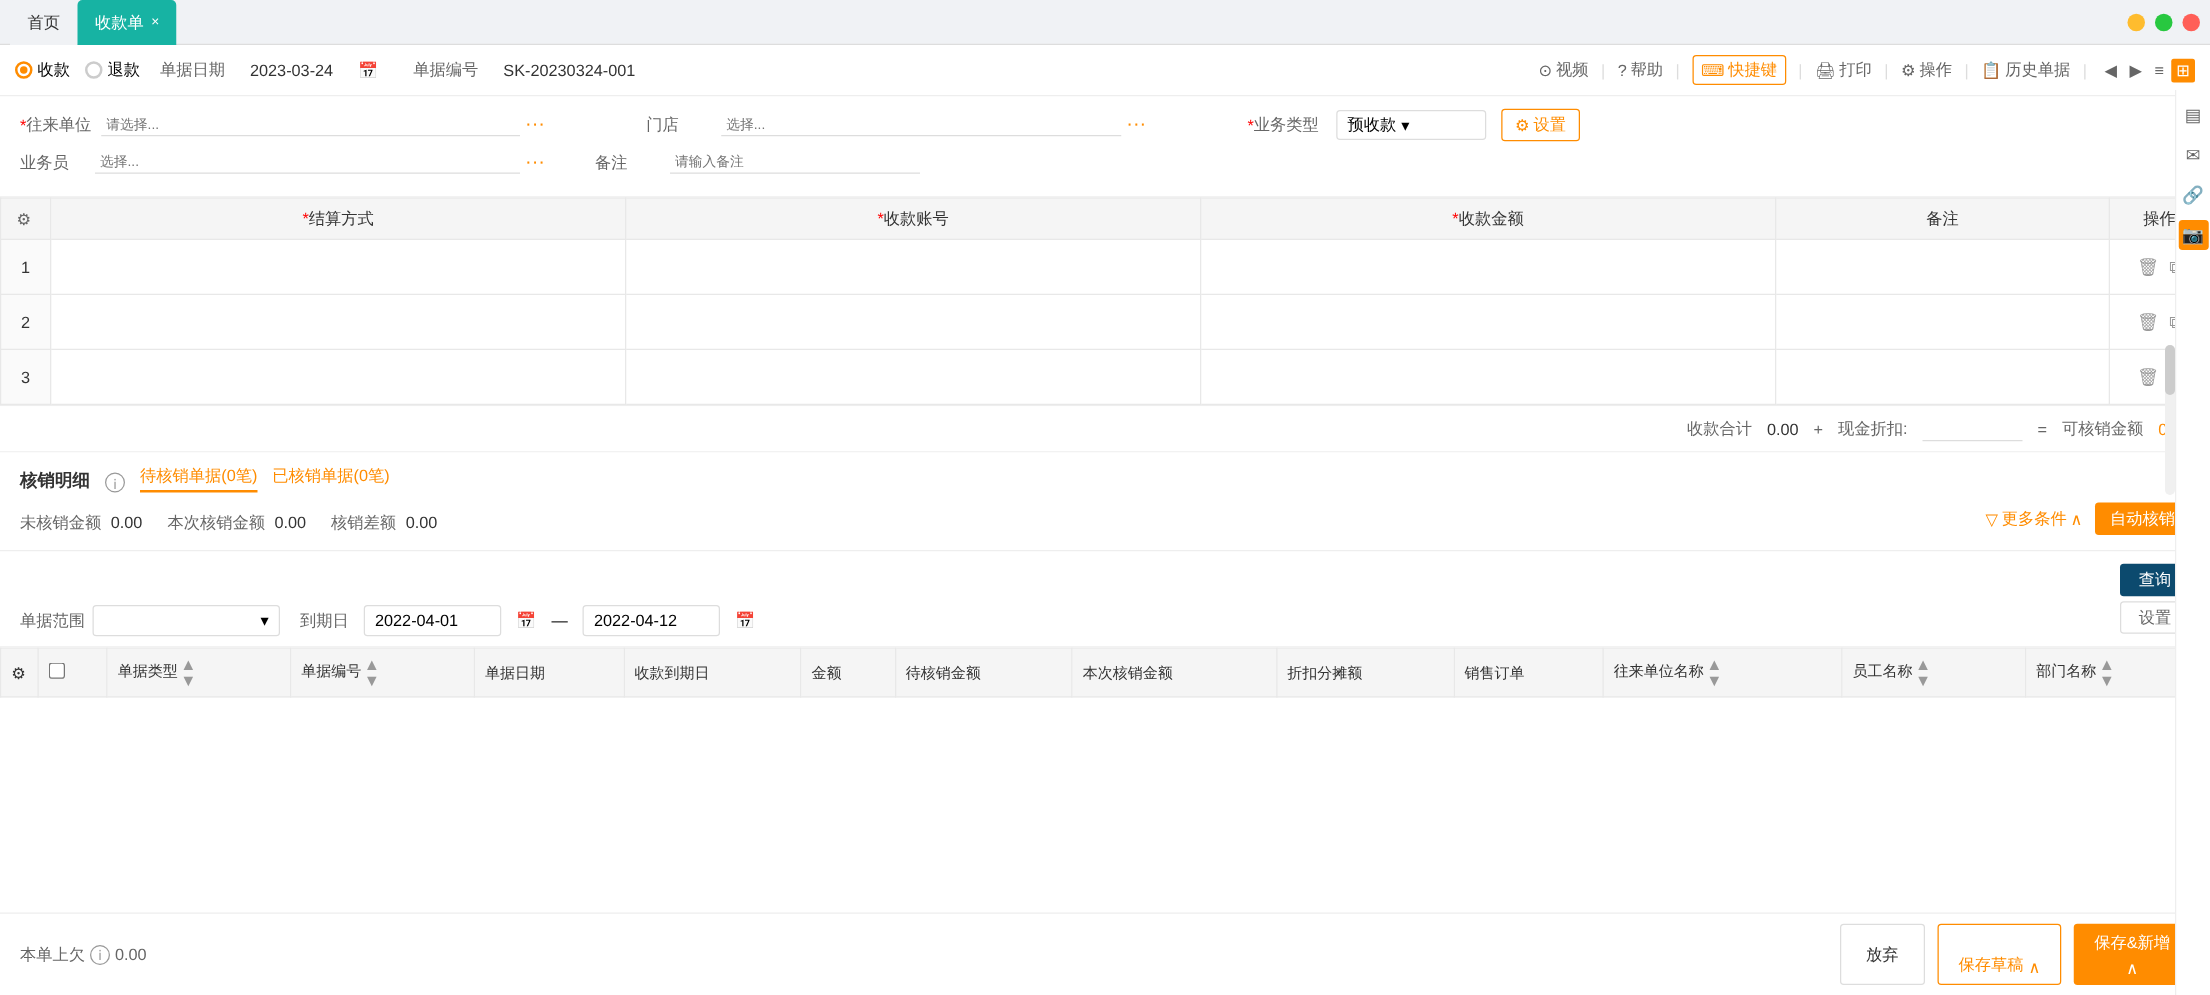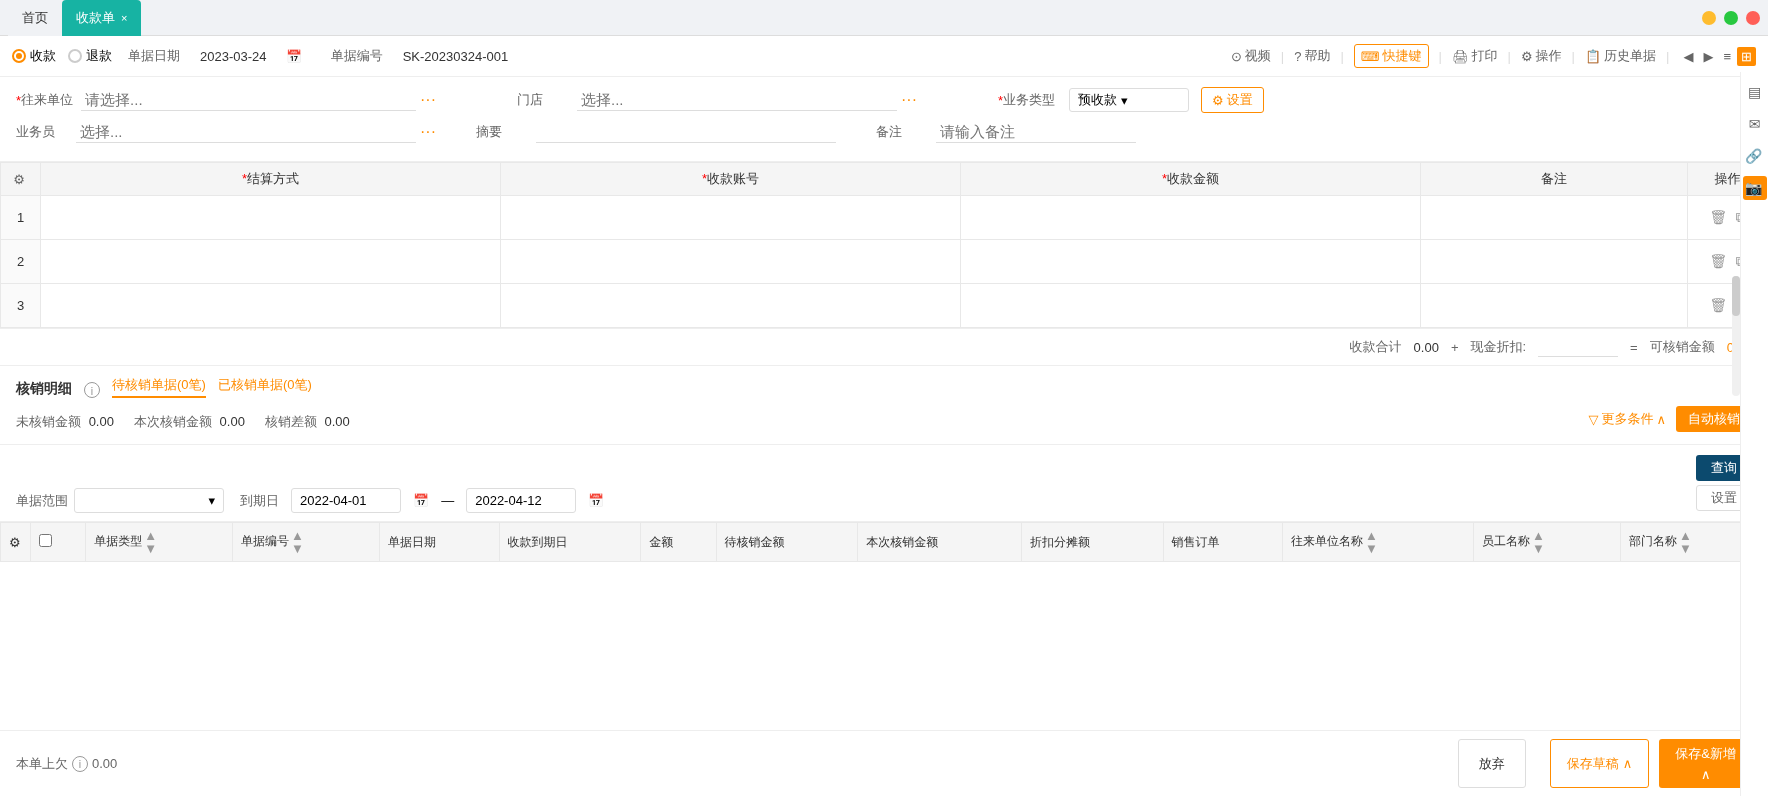--- a/index.html
+++ b/index.html
@@ -47,21 +47,21 @@
     .view-btn { padding: 2px 4px; cursor: pointer; color: #666; }
     .view-btn.active { background: #ff8c00; color: #fff; border-radius: 2px; }
 
     
     .form-area { padding: 10px 16px; border-bottom: 1px solid #eee; flex-shrink: 0; }
     .form-row { display: flex; align-items: center; gap: 0; margin-bottom: 8px; }
     .form-field { display: flex; align-items: center; flex: 1; }
     .form-field-label { color: #666; white-space: nowrap; min-width: 60px; }
     .form-input {
       flex: 1; border: none; border-bottom: 1px solid #ddd; padding: 2px 4px;
-      outline: none; color: #999; background: transparent; font-size: 15px;
+      outline: none; color: #999; background: transparent; font-size: 11px;
     }
     .more-btn { color: #ff8c00; cursor: pointer; margin-left: 4px; font-size: 16px; }
     .form-divider { width: 1px; height: 20px; background: transparent; margin: 0 20px; }
     .business-type-select {
       display: flex; align-items: center; border: 1px solid #ddd; padding: 2px 8px;
       border-radius: 3px; cursor: pointer; gap: 4px; min-width: 120px;
     }
     .settings-btn {
       background: #fff; border: 1px solid #ff8c00; color: #ff8c00;
       padding: 3px 10px; border-radius: 3px; cursor: pointer; display: flex; align-items: center; gap: 3px;
@@ -153,21 +153,21 @@
     .footer-info { color: #666; display: flex; align-items: center; gap: 4px; }
     .footer-info-icon { width: 16px; height: 16px; border-radius: 50%; border: 1px solid #999; display: flex; align-items: center; justify-content: center; font-size: 11px; color: #999; }
     .footer-actions { margin-left: auto; display: flex; gap: 10px; }
     .btn-discard {
       background: #fff; border: 1px solid #ddd; padding: 6px 20px;
       border-radius: 3px; cursor: pointer; color: #333; font-size: 13px;
     }
     .btn-draft {
       background: #fff; border: 1px solid #ff8c00; color: #ff8c00;
       padding: 6px 16px; border-radius: 3px; cursor: pointer; font-size: 13px;
-      display: flex; align-items: center; gap: 4px; margin-left: 14px;
+      display: flex; align-items: flex-end; gap: 4px;
     }
     .btn-save {
       background: #ff8c00; color: #fff; border: none;
       padding: 6px 16px; border-radius: 3px; cursor: pointer; font-size: 13px;
       display: flex; align-items: center; gap: 4px; flex-direction: column;
     }
 
     
     .right-panel {
       position: absolute; right: 0; top: 36px; width: 28px;
@@ -289,24 +289,20 @@
           <span>设置</span>
         </button>
       </div>
     </div>
 
     <div class="form-row">
       <div class="form-field" style="max-width:420px;">
         <span class="form-field-label">业务员</span>
         <input class="form-input" placeholder="选择..." style="">
         <span class="more-btn">···</span>
-      </div>
-      <div style="margin-left:40px; display:flex; align-items:center;">
-        <span class="form-field-label">摘要</span>
-        <input class="form-input" style="width: 300px;">
       </div>
       <div style="margin-left:40px; display:flex; align-items:center;">
         <span class="form-field-label">备注</span>
         <input class="form-input" style="width: 200px;" placeholder="请输入备注">
       </div>
     </div>
   </div>
 
   <div class="table-container">
     <table class="data-table">

